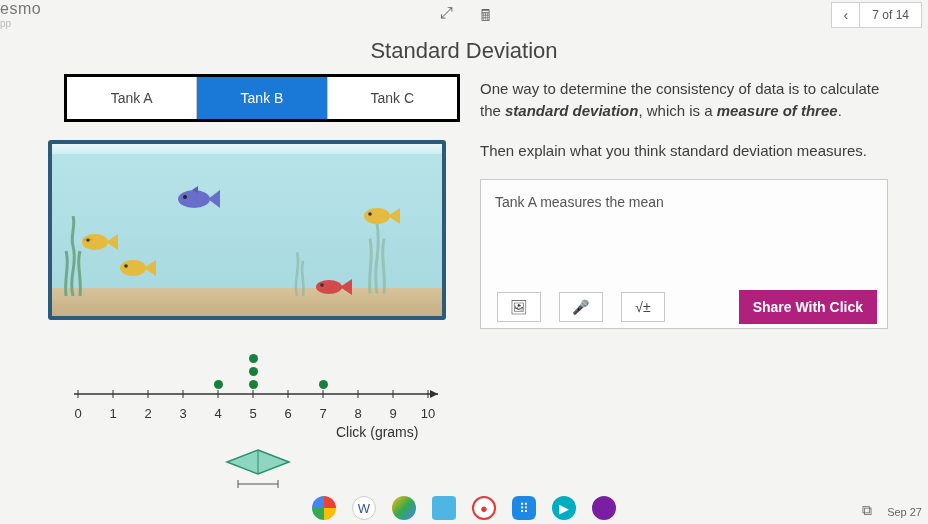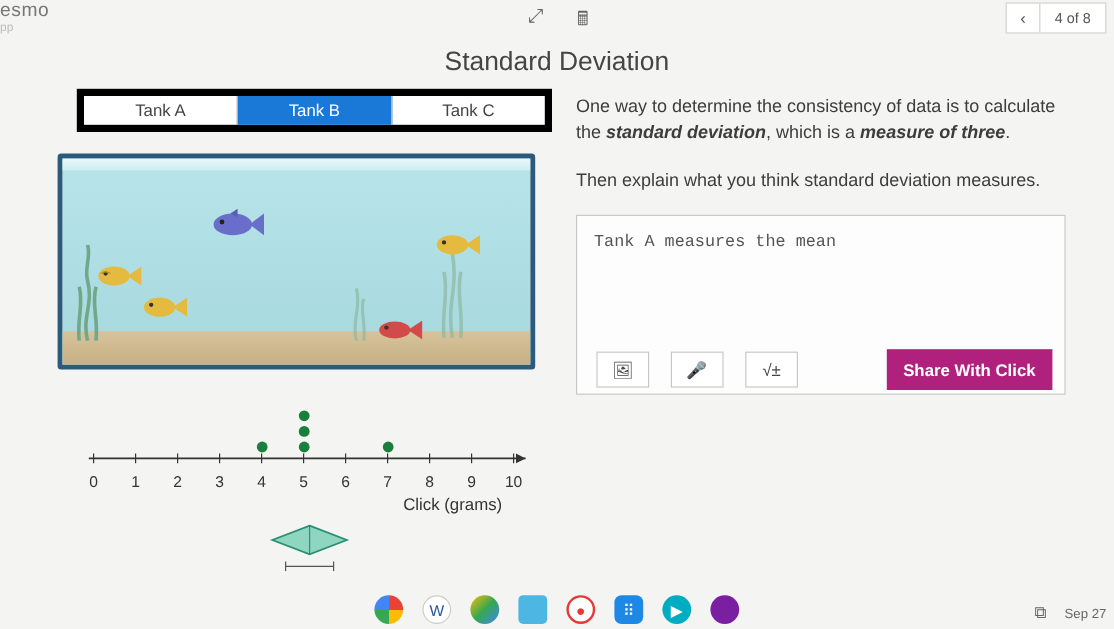--- a/index.html
+++ b/index.html
@@ -8,35 +8,35 @@
   .brand { position: absolute; left: 0; top: 0; font-size: 16px; color: #777; font-weight: 400; letter-spacing: .5px; }
   .brand-sub { position: absolute; left: 0; top: 18px; font-size: 10px; color: #bbb; }
   .top-icons { position: absolute; left: 440px; top: 4px; display: flex; gap: 28px; color: #666; font-size: 16px; }
   .pager { position: absolute; right: 6px; top: 2px; display: flex; align-items: stretch; border: 1px solid #d0d0d0; background: #fff; height: 26px; }
   .pager-btn { width: 28px; display:flex;align-items:center;justify-content:center;border-right:1px solid #d0d0d0; font-size:14px; color:#555;}
   .pager-count { padding: 0 12px; font-size: 12px; color:#555; display:flex;align-items:center;}
   .page-title { text-align:center; font-size:22px; color:#454545; margin-top: 6px; font-weight: 400;}
   .main { display:flex; padding: 10px 30px 0 44px; gap: 20px;}
   .left-col { width: 420px; }
   .right-col { flex:1; padding-top:4px; padding-right:10px;}
-  .tabs { display:flex; border:6px solid #000000; height:36px; background:#fff;margin-left:20px;}
+  .tabs { display:flex; border:3px solid #000000; height:48px; background:#fff;margin-left:20px;}
   .tab { flex:1; display:flex; align-items:center; justify-content:center; font-size:14px; color:#444; border-right:1px solid #c9c9c9; cursor:pointer;}
   .tab:last-child { border-right:none;}
   .tab.active { background:#1a78d6; color:#fff; font-weight:500;}
   .tank-frame { margin-top:18px; width: 398px; height: 180px; border:4px solid #2b5a7a; border-radius:3px; background: linear-gradient(#b7e4e9,#a6d8de); position:relative; overflow:hidden; margin-left:4px;}
   .water-top { position:absolute; top:0; left:0; right:0; height:10px; background: linear-gradient(#e9f8fa,#cdeef2);}
   .sand { position:absolute; bottom:0; left:0; right:0; height:28px; background: linear-gradient(#d7c39b,#c6b084);}
   .weed { position:absolute; bottom:20px; width:30px; height:80px; }
   .weed svg { width:100%; height:100%; }
   .fish { position:absolute; }
   .right-text { font-size:15px; color:#3d3d3d; line-height:1.45; }
   .right-text .ital { font-weight:700; font-style:italic;}
   .right-text p { margin-bottom: 18px;}
   .answer-box { border:1px solid #c9c9c9; background:#fdfdfd; width: 408px; height: 150px; margin-top:6px;}
-  .answer-text-area { width:100%; height:100px; border:none; background:transparent; padding:14px 14px; font-size:14px; color:#555; resize:none; font-family:Liberation Mono, monospace; outline:none;}
+  .answer-text-area { width:100%; height:100px; border:none; background:transparent; padding:14px 14px; font-size:14px; color:#555; resize:none; font-family:Liberation Sans, sans-serif; outline:none;}
   .answer-toolbar { display:flex; align-items:center; justify-content:space-between; padding: 0 10px 0 16px; height:46px;}
   .tool-btns { display:flex; gap:18px;}
   .tool-btn { width:44px; height:30px; border:1px solid #c9c9c9; background:#fff; display:flex; align-items:center; justify-content:center; font-size:14px; color:#444; cursor:pointer;}
   .share-btn { background:#b0217d; color:#fff; border:none; font-size:14px; font-weight:600; padding: 9px 14px; cursor:pointer;}
   .numberline { margin-top: 28px; margin-left: 22px; position:relative; width: 380px; height: 110px;}
   .dot { position:absolute; width:9px; height:9px; border-radius:50%; background:#18803c;}
   .nl-svg { position:absolute; top:40px; left:0;}
   .tick-label { position:absolute; top:58px; font-size:13px; color:#333; transform:translateX(-50%);} 
   .axis-label { position:absolute; top:76px; left: 270px; font-size:14px; color:#333;}
   .diamond { position:absolute; top: 100px; left:157px; }
@@ -50,21 +50,21 @@
 
 <div class="topbar">
   <div class="brand">esmo</div>
   <div class="brand-sub">pp</div>
   <div class="top-icons">
     <span>⤢</span>
     <span>🖩</span>
   </div>
   <div class="pager">
     <div class="pager-btn">‹</div>
-    <div class="pager-count">4 of 8</div>
+    <div class="pager-count">7 of 14</div>
   </div>
 </div>
 
 <div class="page-title">Standard Deviation</div>
 
 <div class="main">
 
   <div class="left-col">
     <div class="tabs">
       <div class="tab">Tank A</div>

